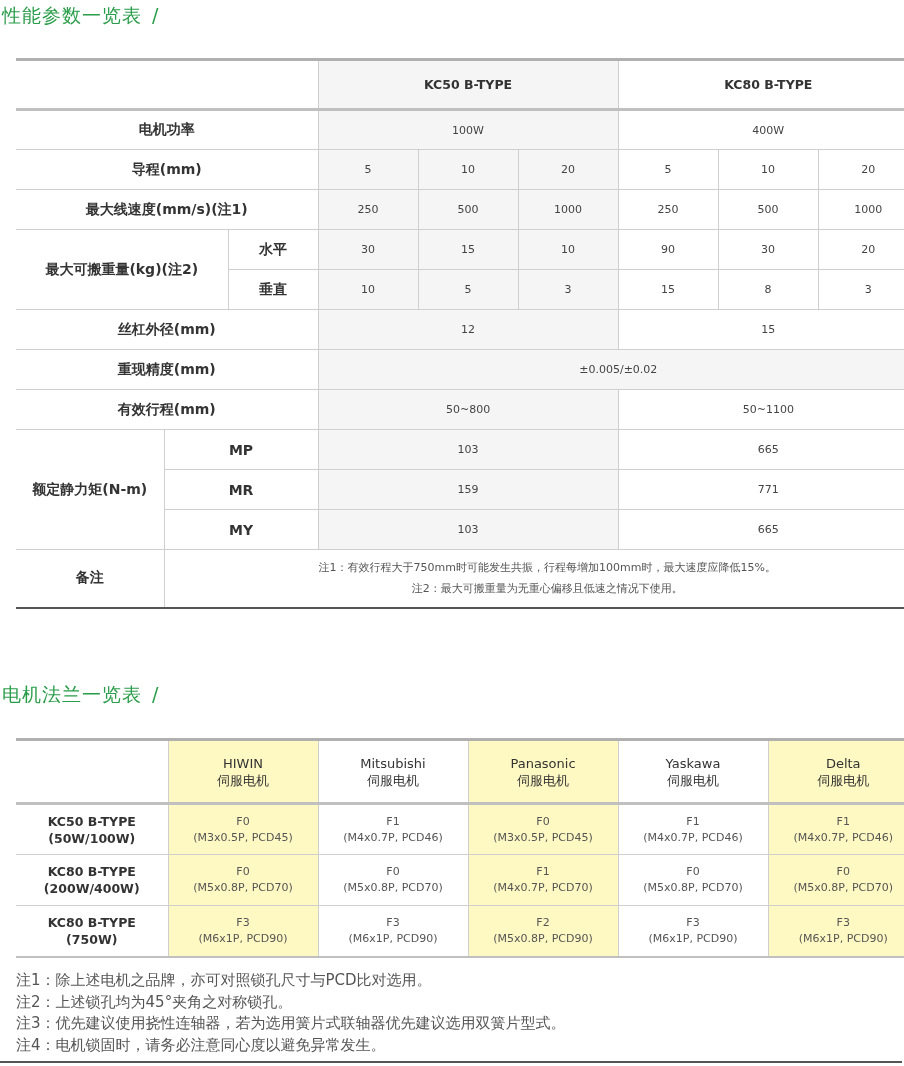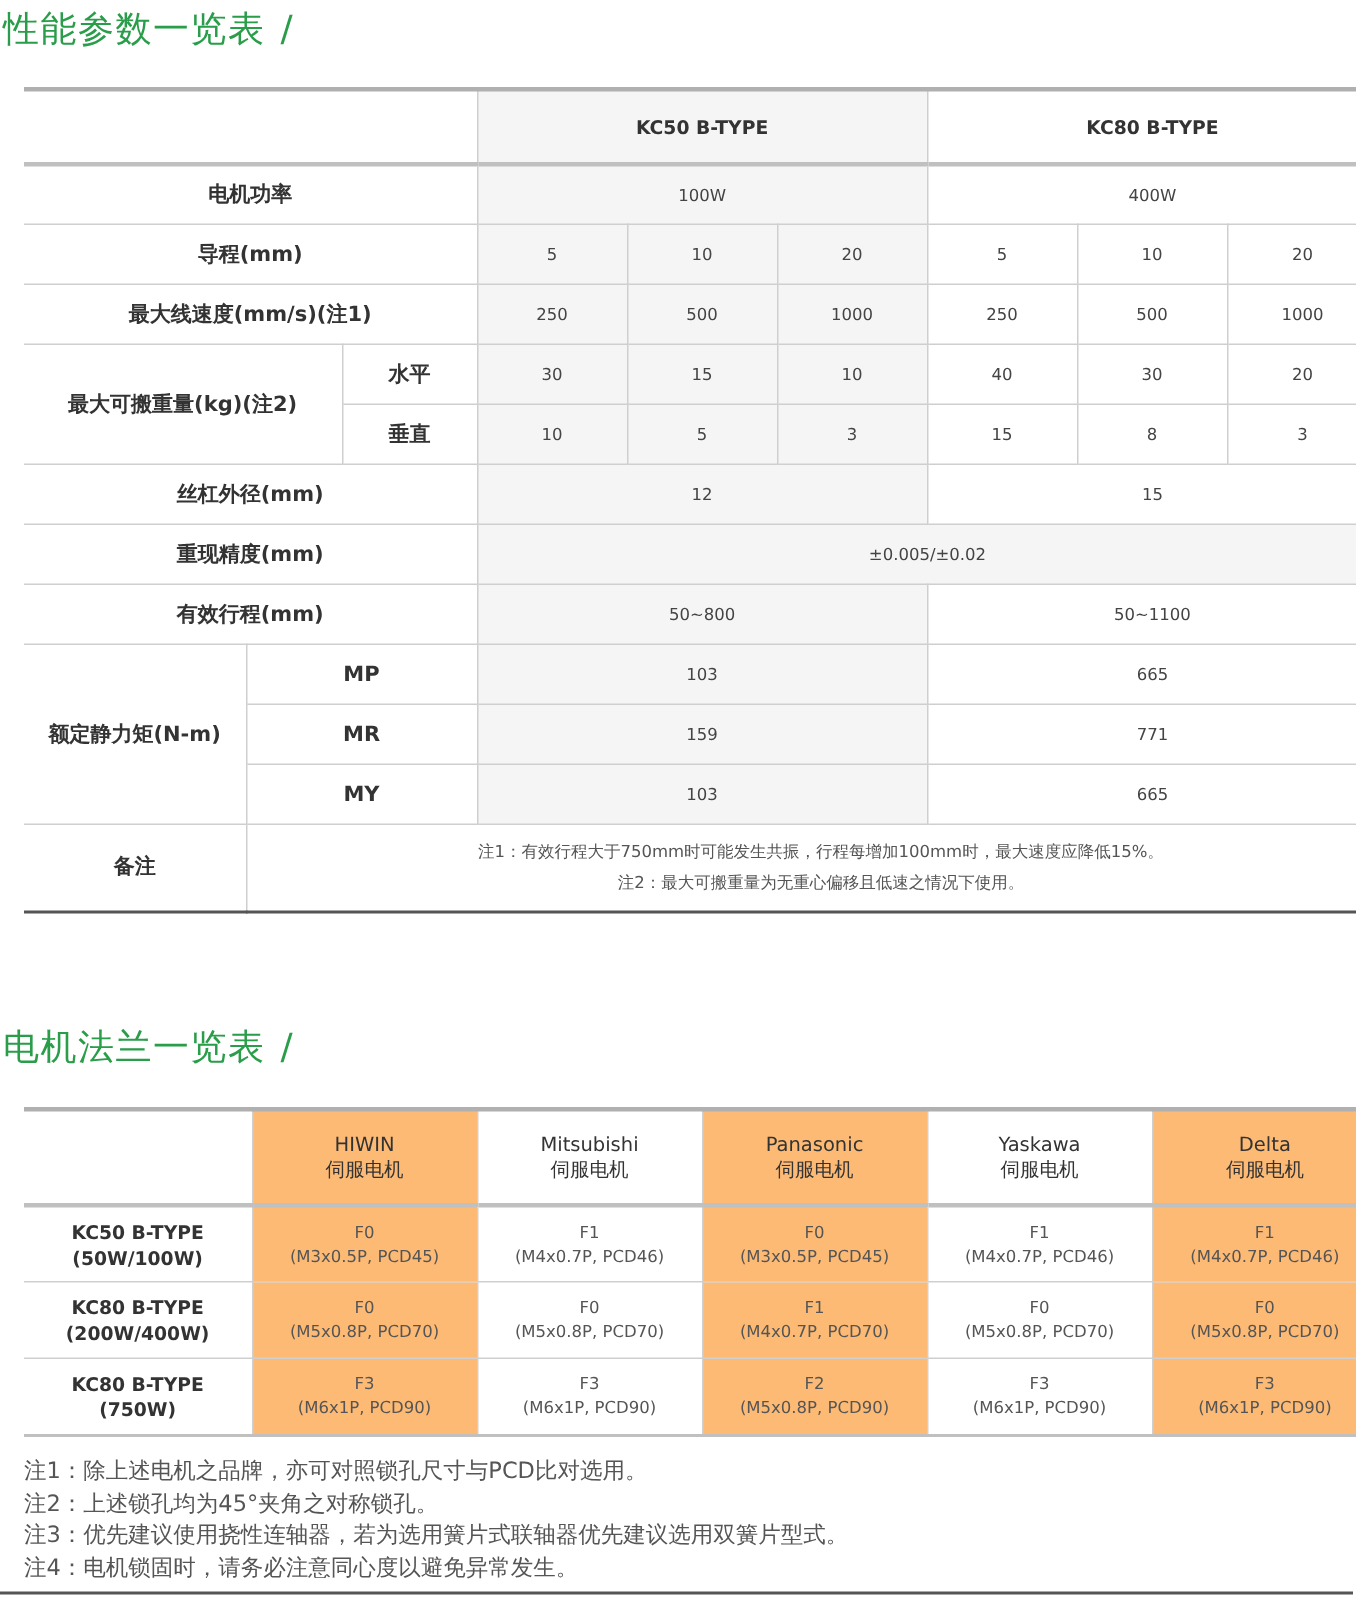--- a/index.html
+++ b/index.html
@@ -1,21 +1,21 @@
 <!DOCTYPE html>
 <html><head>
 <meta charset="utf-8">
 <style>
   * { box-sizing: border-box; margin: 0; padding: 0; }
   html, body { width: 904px; height: 1066px; background: #ffffff; overflow: hidden; }
   body { font-family: "DejaVu Sans", "Liberation Sans", sans-serif; color: #333; position: relative; }
 
   .section-title {
     position: absolute; left: 2px;
-    font-size: 24px; color: #2a9d4a; letter-spacing: 1px; font-weight: normal;
+    font-size: 19px; color: #2a9d4a; letter-spacing: 1px; font-weight: normal;
   }
   .section-title .slash { margin-left: 10px; }
 
   table { border-collapse: collapse; position: absolute; left: 16px; width: 902px; table-layout: fixed; }
   td, th { border: 1px solid #cfcfcf; text-align: center; vertical-align: middle; font-weight: normal; }
 
   
   #perf { top: 58px; border-top: 3px solid #b0b0b0; border-bottom: 2px solid #555; }
   #perf td, #perf th { height: 40px; font-size: 11px; color: #444; }
   #perf .lbl { font-size: 14px; font-weight: bold; color: #333; }
@@ -23,21 +23,21 @@
   #perf .g { background: #f5f5f5; }
   #perf tr > :first-child { border-left: none; }
   #perf tr > :last-child { border-right: none; }
   #perf .note-cell { text-align: center; padding-left: 12px; font-size: 11px; color: #555; line-height: 21px; height: 58px; }
 
   
   #flange { top: 738px; border-top: 3px solid #b0b0b0; border-bottom: 2px solid #c0c0c0; }
   #flange th { height: 64px; font-size: 13px; color: #333; line-height: 17px; border-bottom: 3px solid #c0c0c0; }
   #flange td { height: 51px; font-size: 11px; color: #555; line-height: 16px; }
   #flange .row-lbl { font-size: 12.5px; font-weight: bold; color: #333; line-height: 17px; }
-  #flange .g { background: #fdba74; }
+  #flange .g { background: #fef9c3; }
   #flange tr > :first-child { border-left: none; }
   #flange tr > :last-child { border-right: none; }
   #flange .code { display: block; }
 
   .flange-notes {
     position: absolute; left: 16px; top: 970px; font-size: 15px; color: #555; line-height: 21.5px;
   }
   .bottom-rule { position: absolute; left: 0; top: 1061px; width: 902px; height: 2px; background: #555; }
 </style>
 </head>
@@ -87,21 +87,21 @@
     <td>250</td>
     <td>500</td>
     <td>1000</td>
   </tr>
   <tr>
     <td class="lbl" colspan="2" rowspan="2">最大可搬重量(kg)(注2)</td>
     <td class="lbl">水平</td>
     <td class="g">30</td>
     <td class="g">15</td>
     <td class="g">10</td>
-    <td>40</td>
+    <td>90</td>
     <td>30</td>
     <td>20</td>
   </tr>
   <tr>
     <td class="lbl">垂直</td>
     <td class="g">10</td>
     <td class="g">5</td>
     <td class="g">3</td>
     <td>15</td>
     <td>8</td>

